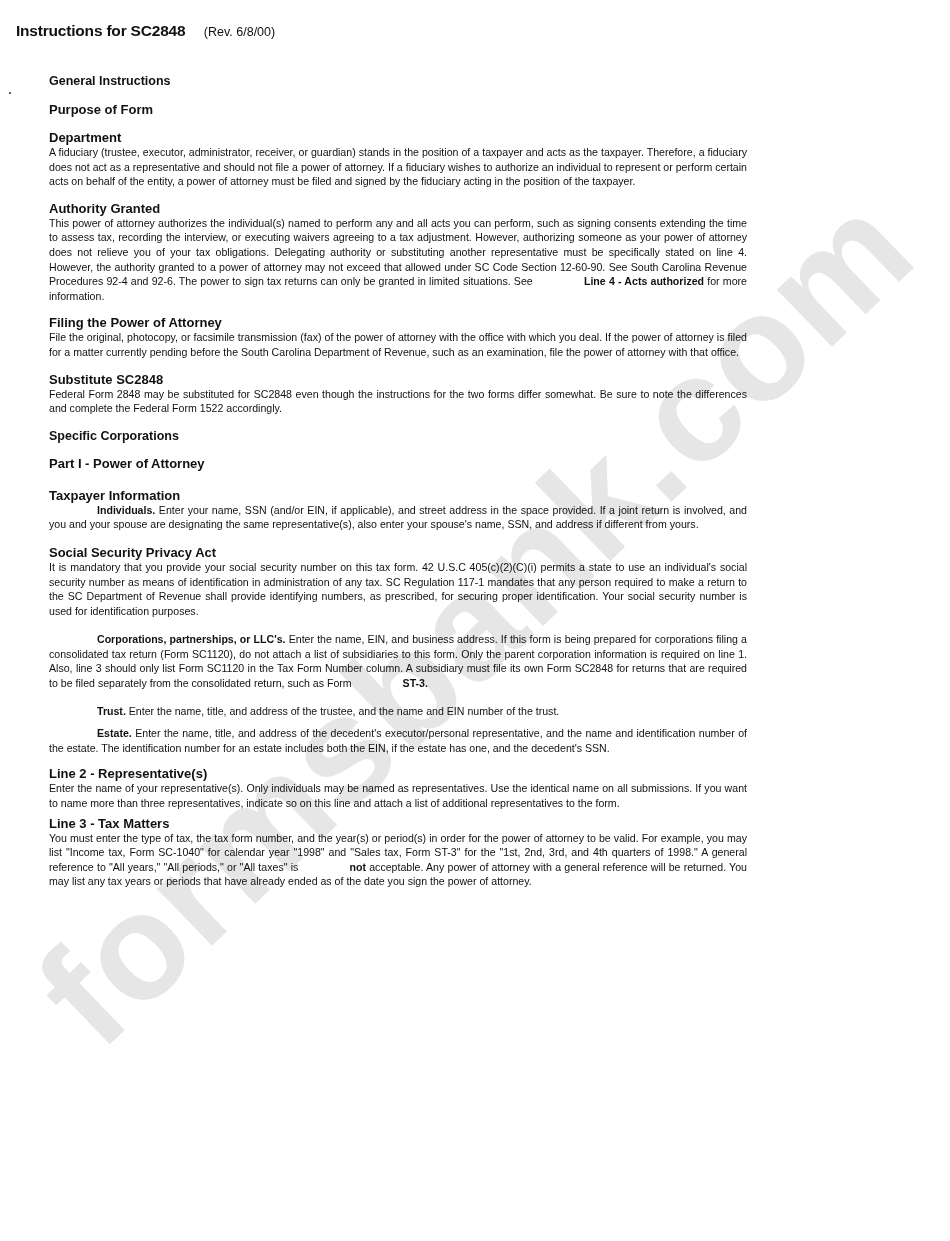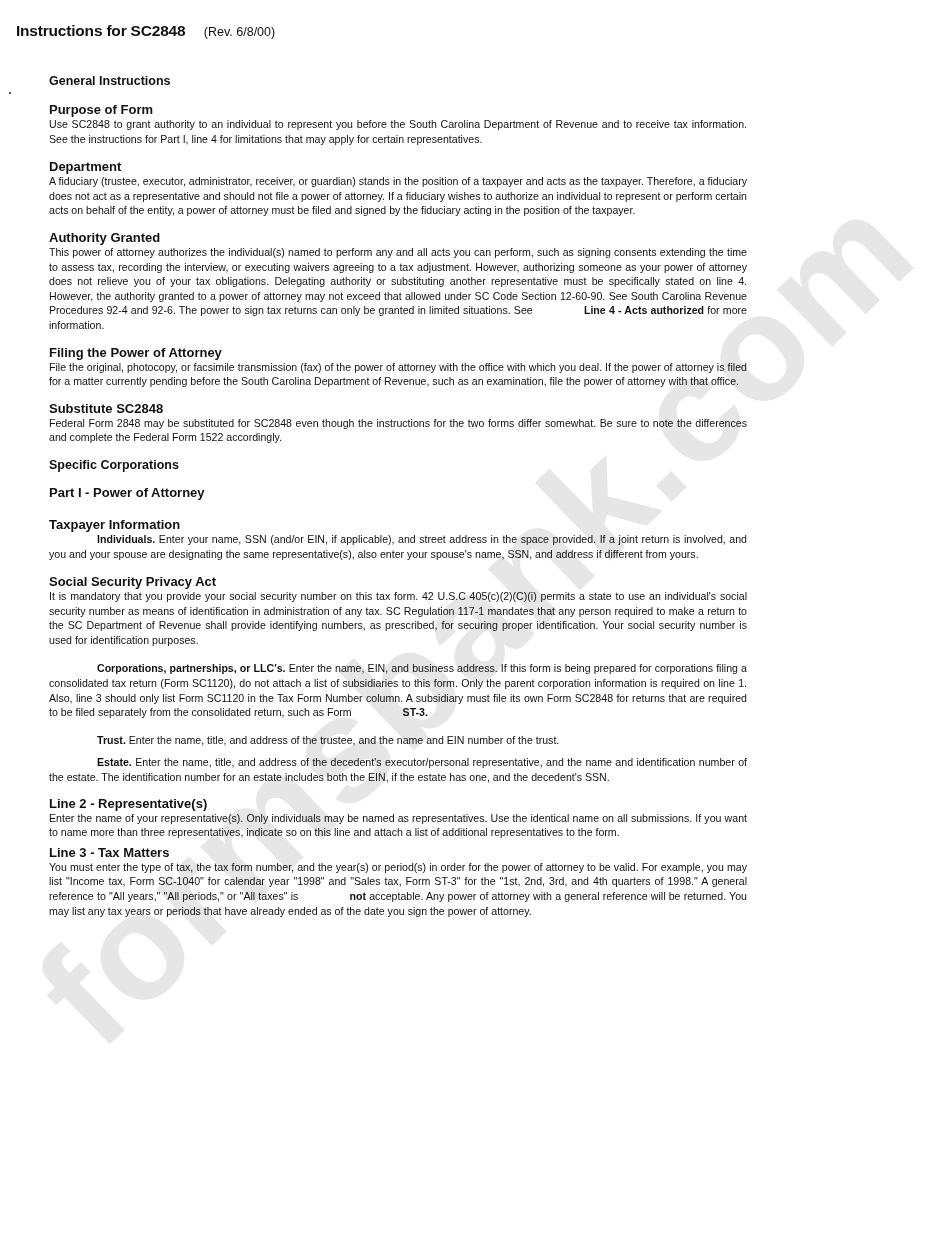--- a/index.html
+++ b/index.html
@@ -35,21 +35,20 @@
     <span class="title">Instructions for SC2848</span>
     <span class="rev">(Rev. 6/8/00)</span>
   </div>
 
   <div class="content fg">
 
     <div class="h1" style="margin-top:0;">General Instructions</div>
 
     <div style="margin-top:14px;">
       <div class="h2">Purpose of Form</div>
-      <p class="p">Use SC2848 to grant authority to an individual to represent you before the South Carolina Department of Revenue and to receive tax information.  See the instructions for Part I, line 4 for limitations that may apply for certain representatives.</p>
     </div>
 
     <div style="margin-top:14px;">
       <div class="h2">Department</div>
       <p class="p">A fiduciary (trustee, executor, administrator, receiver, or guardian) stands in the position of a taxpayer and acts as the taxpayer. Therefore, a fiduciary does not act as a representative and should not file a power of attorney.  If a fiduciary wishes to authorize an individual to represent or perform certain acts on behalf of the entity, a power of attorney must be filed and signed by the fiduciary acting in the position of the taxpayer.</p>
     </div>
 
     <div style="margin-top:13px;">
       <div class="h2">Authority Granted</div>
       <p class="p"><span>This power of attorney authorizes the individual(s) named to perform any and all acts you can perform, such as signing consents extending the time to assess tax, recording the interview, or executing waivers agreeing to a tax adjustment.  However, authorizing someone as your power of attorney does not relieve you of your tax obligations.  Delegating authority or substituting another representative must be specifically stated on line 4.  However, the authority granted to a power of attorney may not exceed that allowed under SC Code Section 12-60-90. See South Carolina Revenue Procedures 92-4 and 92-6. The power to sign tax returns can only be granted in limited situations.  See </span><b>Line 4 - Acts authorized</b><span> for more information.</span></p>

